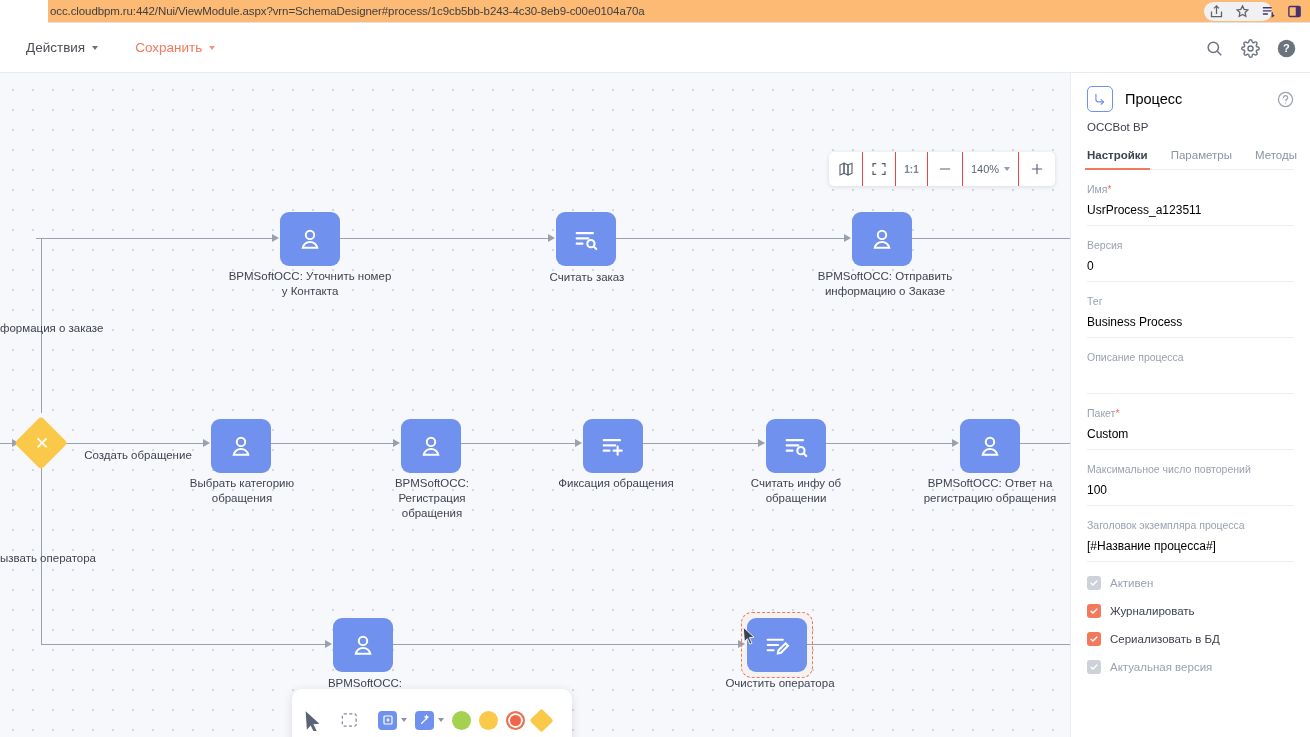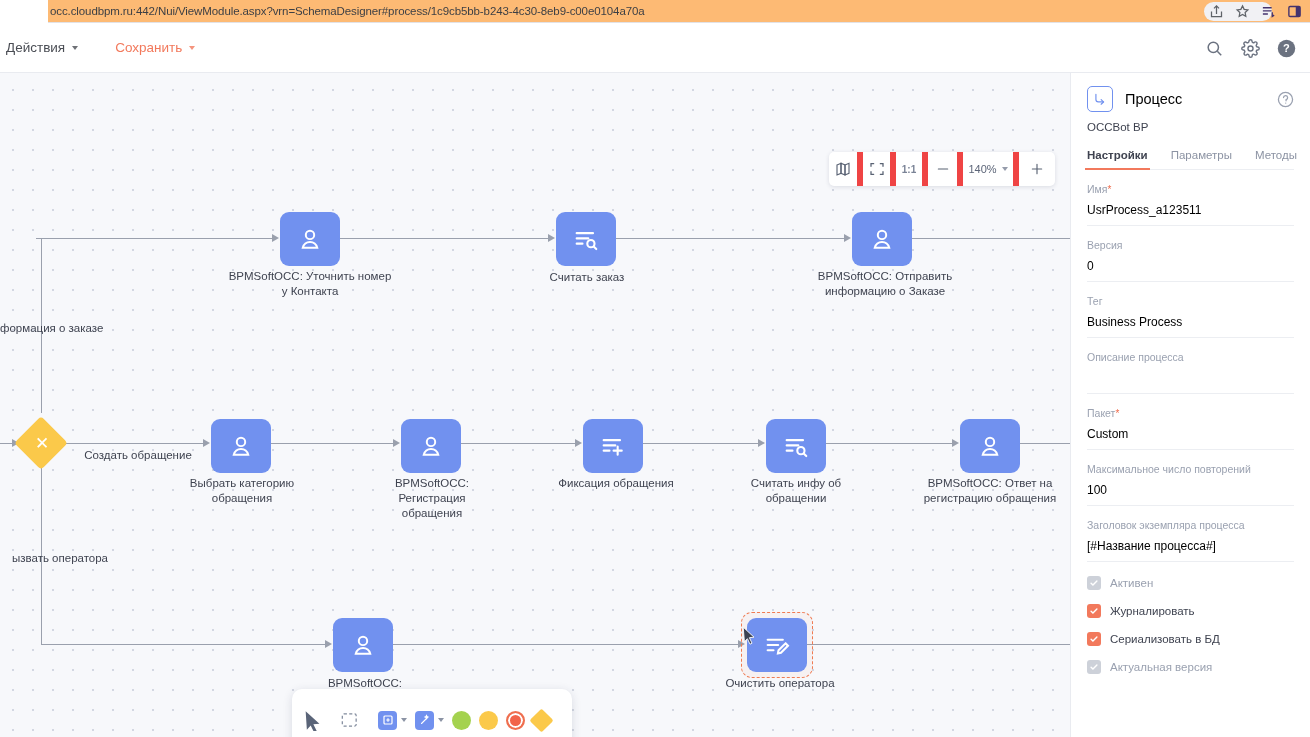--- a/index.html
+++ b/index.html
@@ -37,21 +37,21 @@
   #app-header {
     height: 50px; width: 100%;
     background: #ffffff; border-bottom: 1px solid #e9ebf0;
     display: flex; align-items: center; position: relative;
   }
   .hdr-menu {
     font-size: 13.5px; color: #4a4d54;
     display: flex; align-items: center; gap: 7px;
     cursor: pointer;
   }
-  #menu-actions { margin-left: 6px; }
+  #menu-actions { margin-left: 26px; }
   #menu-save { margin-left: 37px; color: #f2795c; }
   .caret {
     width: 0; height: 0;
     border-left: 3.5px solid transparent;
     border-right: 3.5px solid transparent;
     border-top: 4px solid currentColor;
     opacity: .8;
   }
   #hdr-icons {
     position: absolute; right: 14px; top: 0; height: 50px;
@@ -74,21 +74,21 @@
 
   
   #zoom-toolbar {
     position: absolute; left: 829px; top: 79px;
     height: 34px; background: #fff;
     border-radius: 5px; box-shadow: 0 1px 4px rgba(40,50,80,.14);
     display: flex; align-items: center; z-index: 40;
   }
   .zt-btn {
     height: 34px; display: flex; align-items: center; justify-content: center;
-    cursor: pointer; color: #596273; border-right: 6px solid #ef4444;
+    cursor: pointer; color: #596273; border-right: 1px solid #ef4444;
     font-size: 11px;
   }
   .zt-btn:last-child { border-right: none; }
   #zt-map { width: 34px; } #zt-fit { width: 33px; }
   #zt-onetoone { width: 32px; font-size: 10px; color:#7a8396; font-weight:600;}
   #zt-minus { width: 35px; }
   #zt-level { width: 56px; gap: 5px; font-size: 11px; color: #5c6578; }
   #zt-plus { width: 36px; }
   .zt-ic { width: 16px; height: 16px; display: block; }
 
@@ -359,21 +359,21 @@
     <div class="conn h" style="left:41px;  top:571px; width:285px;"></div>
     <div class="arrow" style="left:325px; top:567px;"></div>
     <div class="conn h" style="left:393px; top:571px; width:347px;"></div>
     <div class="arrow" style="left:738px; top:567px;"></div>
     <div class="conn h" style="left:807px; top:571px; width:263px;"></div>
 
     <div id="gateway" style="left:22px; top:351px;"></div>
     <div id="gateway-x" style="left:35px; top:362px;">✕</div>
 
     <div class="edge-label left-anch" style="left:0px;   top:248px;">формация о заказе</div>
-    <div class="edge-label left-anch" style="left:0px;   top:478px;padding-left:12px;">ызвать оператора</div>
+    <div class="edge-label left-anch" style="left:0px;   top:478px;">ызвать оператора</div>
     <div class="edge-label" style="left:138px; top:375px; width:110px;">Создать обращение</div>
 
     <div class="node" style="left:280px; top:139px;">
       <svg viewBox="0 0 24 24" fill="none" stroke="currentColor" stroke-width="1.7">
           <circle cx="12" cy="8.5" r="3.6"></circle>
           <path d="M5.8 19.5c.9-3.4 3.4-5 6.2-5s5.3 1.6 6.2 5z"></path>
         </svg>
     </div>
     <div class="node-label" style="left:310px; top:196px; width:170px;">BPMSoftOCC: Уточнить номер у Контакта</div>
 

